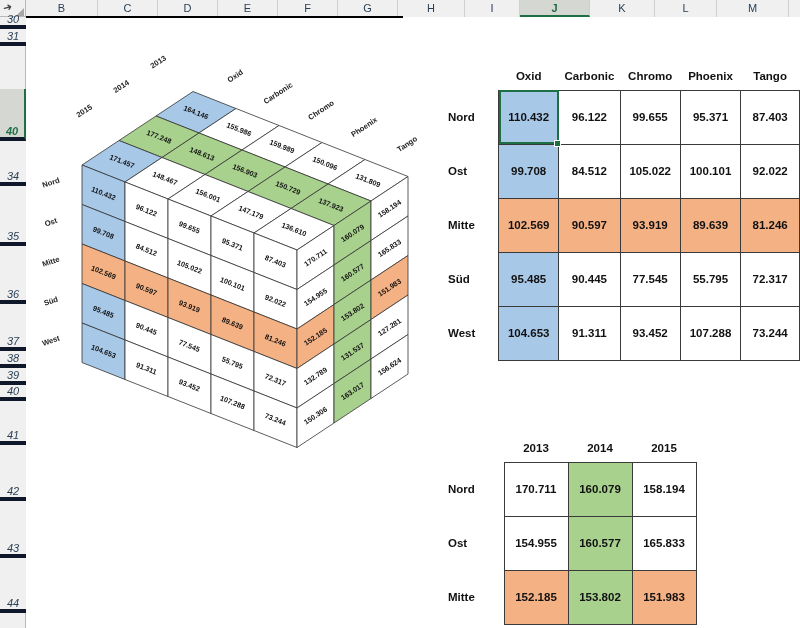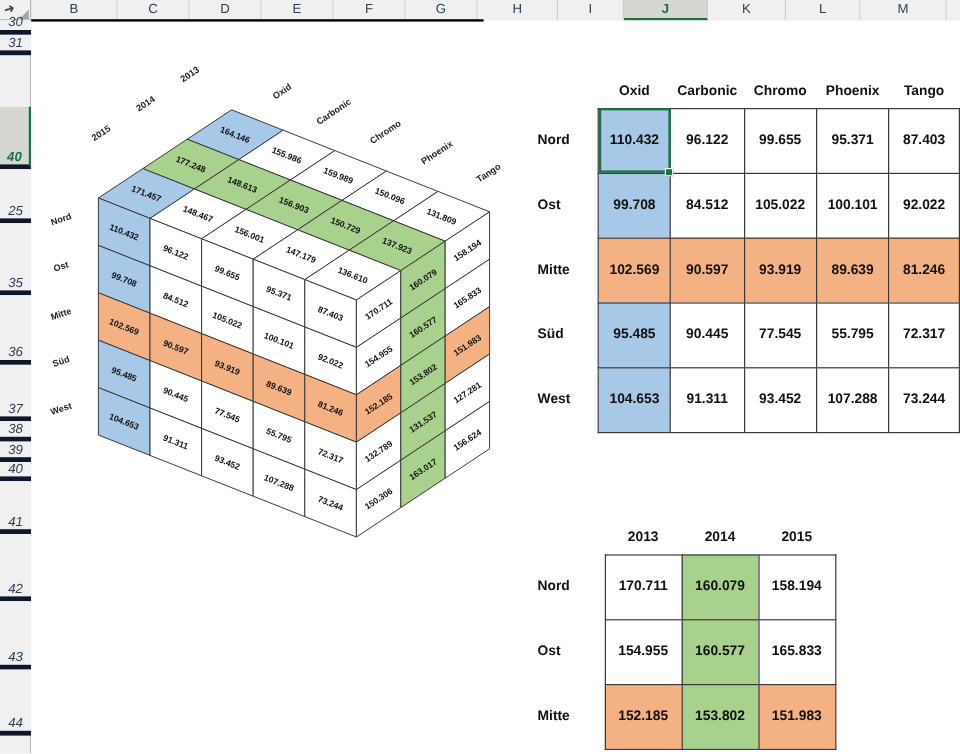--- a/index.html
+++ b/index.html
@@ -115,21 +115,21 @@
         <div class="ch" style="width: 72px; flex: 0 0 72px;">M</div>
         <div class="ch" style="width: 70px; flex: 0 0 70px;">N</div>
       </div>
   </div>
 
   <div class="row-headers" id="rowhdr-slot">
       <div class="rh" style="height: 12px;">30</div>
       <div class="rh" style="height: 17px;">31</div>
       <div class="rh" style="height: 43px; margin-left: 37px;">32</div>
       <div class="rh sel" style="height: 52px;">40</div>
-      <div class="rh" style="height: 45px;">25</div>
+      <div class="rh" style="height: 45px;">34</div>
       <div class="rh" style="height: 60px;">35</div>
       <div class="rh" style="height: 58px;">36</div>
       <div class="rh" style="height: 47px;">37</div>
       <div class="rh" style="height: 17px;">38</div>
       <div class="rh" style="height: 17px;">39</div>
       <div class="rh" style="height: 16px;">40</div>
       <div class="rh" style="height: 44px; text-align: right;">41</div>
       <div class="rh" style="height: 56px;">42</div>
       <div class="rh" style="height: 57px;">43</div>
       <div class="rh" style="height: 55px;">44</div>

